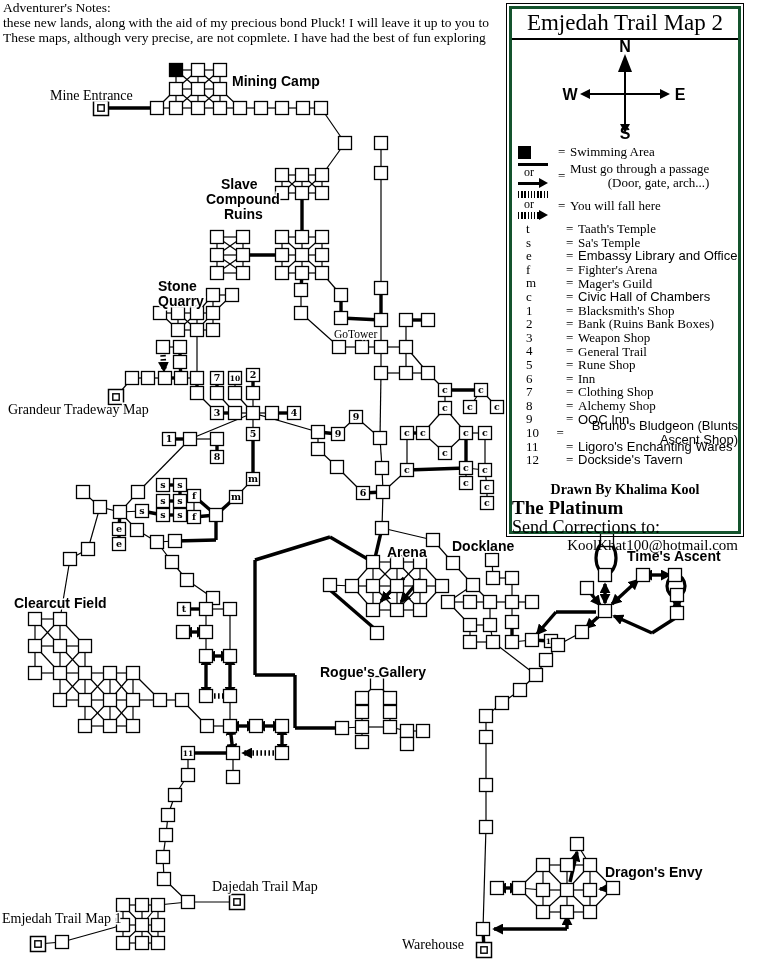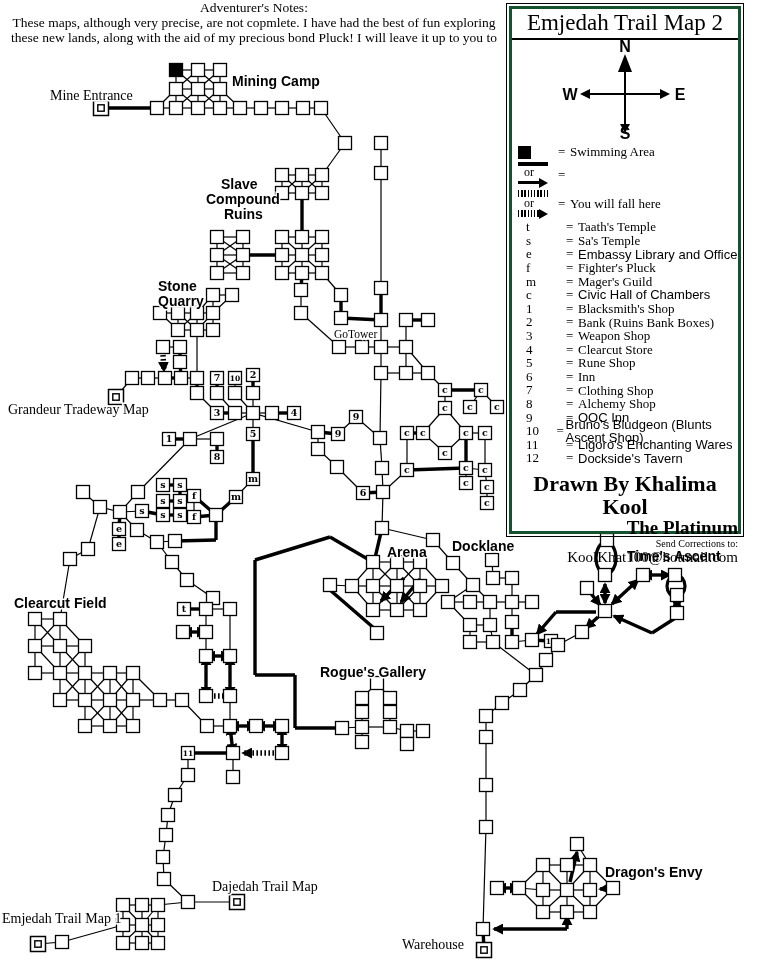--- a/index.html
+++ b/index.html
@@ -1,41 +1,41 @@
 <!DOCTYPE html>
 <html><head>
 <meta charset="utf-8">
 <style>
   html,body{margin:0;padding:0;background:#fff;}
   #page{position:relative;width:768px;height:960px;background:#fff;overflow:hidden;
         font-family:"Liberation Serif",serif;color:#000;}
   #mapsvg{position:absolute;left:0;top:0;z-index:1;}
-  .notes{position:absolute;left:3px;top:1px;width:502px;z-index:2;font-size:13.5px;line-height:1.1;text-align:center;}
+  .notes{position:absolute;left:3px;top:1px;width:502px;z-index:2;font-size:13.5px;line-height:1.1;}
   .legend{position:absolute;left:509px;top:6px;width:232px;height:528px;z-index:3;background:#fff;
           border:3px solid #14532d;outline:1px solid #000;outline-offset:2px;box-sizing:border-box;}
   .legend-title{font-size:23px;text-align:center;border-bottom:2px solid #000;padding:1px 0 2px 0;}
   .compass{text-align:center;height:102px;}
   .symrow{display:flex;align-items:center;margin:2px 0 2px 6px;}
   .symcol{width:40px;display:flex;flex-direction:column;align-items:flex-start;}
   .eq{width:12px;font-size:13px;}
-  .rowtext{font-size:13px;line-height:1.05;}
+  .rowtext{font-size:13px;line-height:1.05;text-align:right;}
   .rowtext.small{font-size:13px;font-family:"Liberation Sans",sans-serif;}
   .keyrow{display:flex;align-items:center;margin-left:6px;height:13.6px;}
   .keysym{width:40px;text-align:left;padding-left:8px;font-size:13px;}
   .swimsq{width:13px;height:13px;background:#000;}
   .bar{display:inline-block;height:3.5px;background:#000;width:30px;}
   .tri{display:inline-block;width:0;height:0;border-left:9px solid #000;
        border-top:5px solid transparent;border-bottom:5px solid transparent;}
   .hatch{display:inline-block;height:7px;width:30px;
          background:repeating-linear-gradient(90deg,#000 0,#000 1.5px,#fff 1.5px,#fff 3.2px);}
   .arrowline{display:flex;align-items:center;}
   .orword{font-size:12px;line-height:1;margin:0 0 0 6px;}
-  .credit1{font-size:22px;font-weight:bold;text-align:center;margin-top:7px;line-height:1.05;}
-  .credit2{font-size:19px;font-weight:bold;text-align:right;line-height:1.05;}
-  .corr{font-size:10px;text-align:right;line-height:1.1;}
+  .credit1{font-size:14px;font-weight:bold;text-align:center;margin-top:16px;line-height:1.05;}
+  .credit2{font-size:19px;font-weight:bold;text-align:left;line-height:1.05;}
+  .corr{font-size:18px;text-align:left;line-height:1.1;}
   .email{font-size:15px;text-align:right;line-height:1.15;}
 </style>
 </head>
 <body>
 
 <div id="page">
 
   <svg id="mapsvg" width="768" height="960" viewBox="0 0 768 960">
     <defs>
       <marker id="arw" viewBox="0 0 6 6" refX="5" refY="3" markerWidth="11" markerHeight="11" markerUnits="userSpaceOnUse" orient="auto-start-reverse">
@@ -804,22 +804,22 @@
         <text x="320" y="677" font-family="Liberation Sans, sans-serif" font-size="14" font-weight="bold" fill="#000" stroke="#fff" stroke-width="3" paint-order="stroke">Rogue's Gallery</text>
         <text x="605" y="877" font-family="Liberation Sans, sans-serif" font-size="14" font-weight="bold" fill="#000" stroke="#fff" stroke-width="3" paint-order="stroke">Dragon's Envy</text>
         <text x="212" y="891" font-family="Liberation Serif, serif" font-size="14" font-weight="normal" fill="#000" stroke="#fff" stroke-width="3" paint-order="stroke">Dajedah Trail Map</text>
         <text x="2" y="923" font-family="Liberation Serif, serif" font-size="14" font-weight="normal" fill="#000" stroke="#fff" stroke-width="3" paint-order="stroke">Emjedah Trail Map 1</text>
         <text x="402" y="949" font-family="Liberation Serif, serif" font-size="14" font-weight="normal" fill="#000" stroke="#fff" stroke-width="3" paint-order="stroke">Warehouse</text>
       </g>
   </svg>
 
   <div class="notes">
     <div>Adventurer's Notes:</div>
+    <div>these new lands, along with the aid of my precious bond Pluck! I will leave it up to you to</div>
     <div>These maps, although very precise, are not copmlete. I have had the best of fun exploring</div>
-    <div>these new lands, along with the aid of my precious bond Pluck! I will leave it up to you to</div>
   </div>
 
   <div class="legend">
     <div class="legend-title">Emjedah Trail Map 2</div>
     <div class="compass">
       <svg width="170" height="100" viewBox="0 0 170 100">
         <line x1="85" y1="26" x2="85" y2="86" stroke="#000" stroke-width="2"></line>
         <line x1="46" y1="54" x2="124" y2="54" stroke="#000" stroke-width="2"></line>
         <path d="M85,14 L78,32 L92,32 Z" fill="#000"></path>
         <path d="M85,93 L80,84 L90,84 Z" fill="#000"></path>
@@ -844,20 +844,24 @@
         <div class="symrow">
           <div class="symcol">
             <div class="bar"></div>
             <div class="orword">or</div>
             <div class="arrowline">
               <div class="bar" style="width: 21px;"></div>
               <div class="tri"></div>
             </div>
           </div>
           <div class="eq">=</div>
+          <div class="rowtext">
+            <div>Must go through a passage</div>
+            <div>(Door, gate, arch...)</div>
+          </div>
         </div>
         <div class="symrow">
           <div class="symcol">
             <div class="hatch"></div>
             <div class="orword">or</div>
             <div class="arrowline">
               <div class="hatch" style="width: 21px;"></div>
               <div class="tri"></div>
             </div>
           </div>
@@ -879,21 +883,21 @@
           <div class="rowtext">Sa's Temple</div>
         </div>
         <div class="keyrow">
           <div class="keysym">e</div>
           <div class="eq">=</div>
           <div class="rowtext small">Embassy Library and Office</div>
         </div>
         <div class="keyrow">
           <div class="keysym">f</div>
           <div class="eq">=</div>
-          <div class="rowtext">Fighter's Pluck</div>
+          <div class="rowtext">Fighter's Arena</div>
         </div>
         <div class="keyrow">
           <div class="keysym">m</div>
           <div class="eq">=</div>
           <div class="rowtext">Mager's Guild</div>
         </div>
         <div class="keyrow">
           <div class="keysym">c</div>
           <div class="eq">=</div>
           <div class="rowtext small">Civic Hall of Chambers</div>
@@ -909,21 +913,21 @@
           <div class="rowtext">Bank (Ruins Bank Boxes)</div>
         </div>
         <div class="keyrow">
           <div class="keysym">3</div>
           <div class="eq">=</div>
           <div class="rowtext">Weapon Shop</div>
         </div>
         <div class="keyrow">
           <div class="keysym">4</div>
           <div class="eq">=</div>
-          <div class="rowtext">Clearcut Store</div>
+          <div class="rowtext">General Trail</div>
         </div>
         <div class="keyrow">
           <div class="keysym">5</div>
           <div class="eq">=</div>
           <div class="rowtext">Rune Shop</div>
         </div>
         <div class="keyrow">
           <div class="keysym">6</div>
           <div class="eq">=</div>
           <div class="rowtext">Inn</div>

